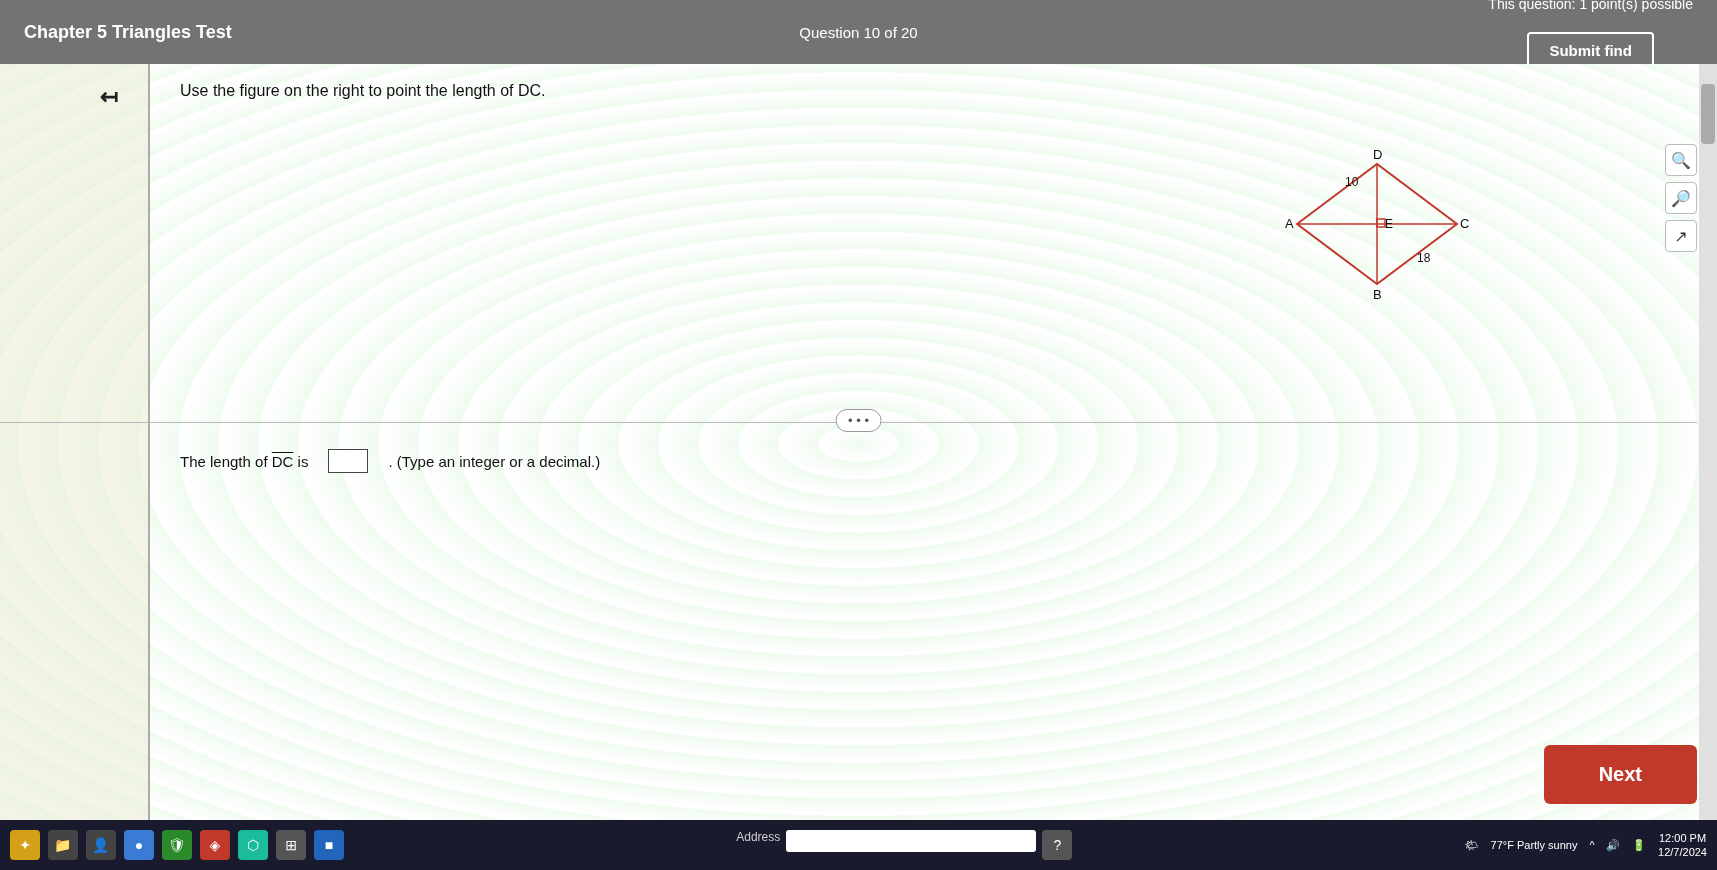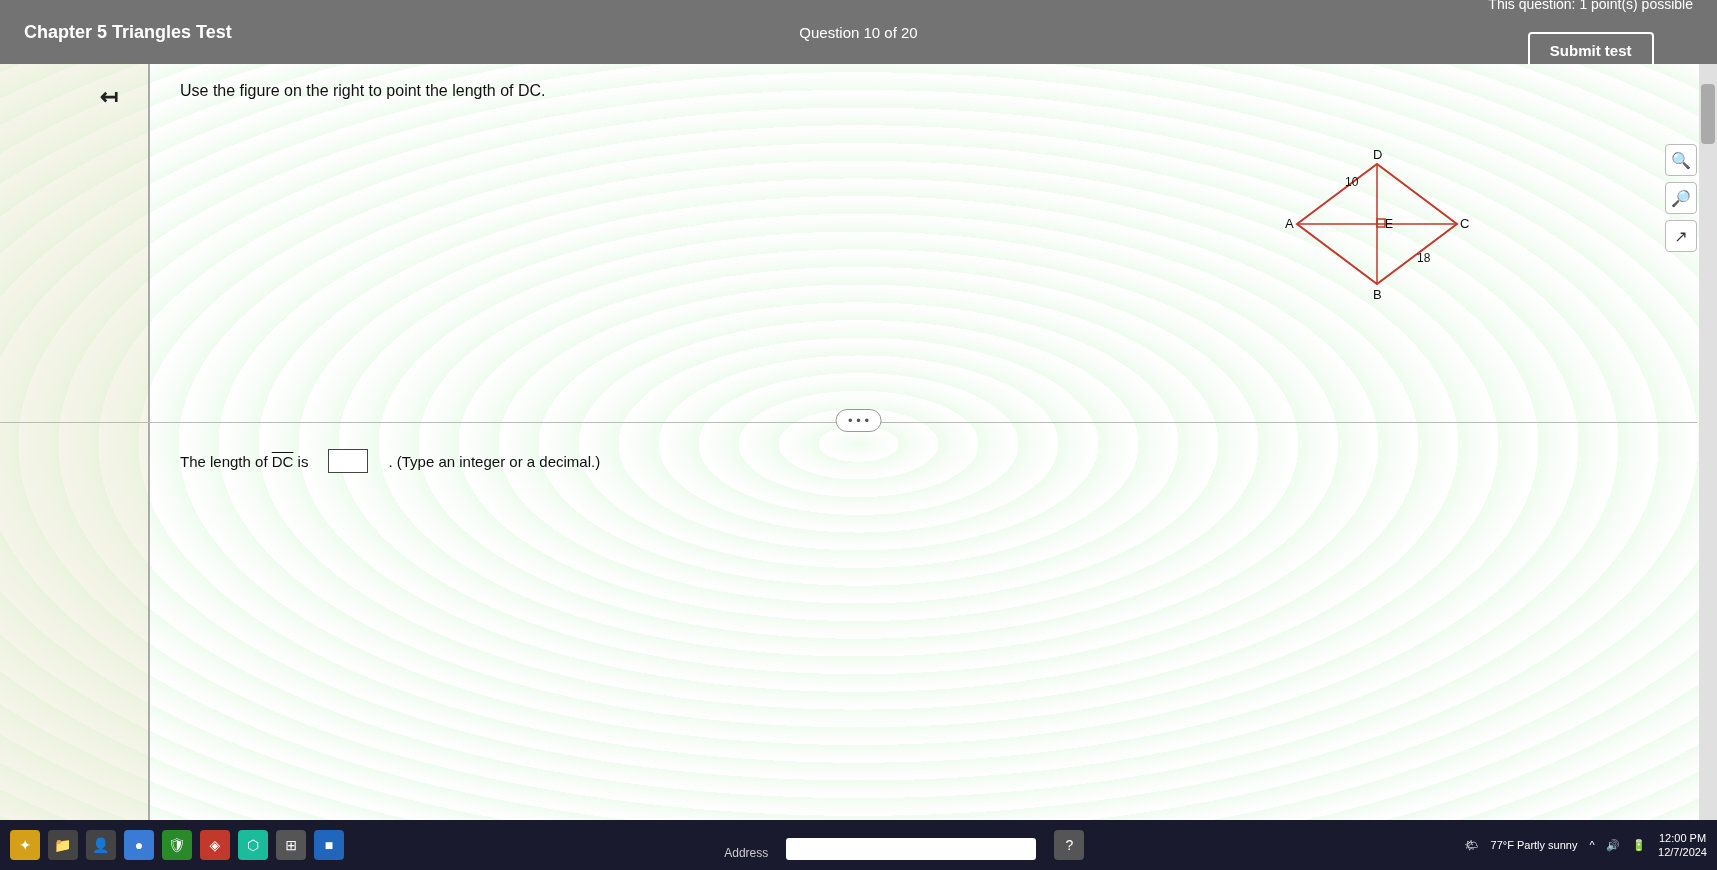--- a/index.html
+++ b/index.html
@@ -227,22 +227,22 @@
       cursor: pointer;
       font-size: 14px;
       color: #fff;
     }
     .taskbar-icon.yellow { background: #d4a017; }
     .taskbar-icon.green { background: #2a8a2a; }
     .taskbar-icon.red { background: #c0392b; }
     .taskbar-icon.teal { background: #1abc9c; }
     .taskbar-center {
       display: flex;
-      align-items: flex-end;
-      gap: 18px;
+      align-items: flex-start;
+      gap: 6px;
     }
     .address-bar {
       background: #fff;
       border: none;
       border-radius: 3px;
       padding: 4px 8px;
       width: 250px;
       font-size: 12px;
       color: #333;
     }
@@ -286,21 +286,21 @@
     }
   </style>
 </head>
 <body>
 
 <div class="header-bar">
   <div class="header-title">Chapter 5 Triangles Test</div>
   <div class="header-center">Question 10 of 20</div>
   <div class="header-right">
     <span class="question-info">This question: 1 point(s) possible</span>
-    <button class="submit-btn">Submit test</button>
+    <button class="submit-btn">Submit find</button>
   </div>
 </div>
 
 <div class="main-content">
 
   <div class="stripe-bg"></div>
 
   <div class="left-sidebar"></div>
 
   <div class="back-arrow">↤</div>
@@ -345,20 +345,21 @@
   <div class="toolbar-icons">
     <div class="toolbar-icon">🔍</div>
     <div class="toolbar-icon">🔎</div>
     <div class="toolbar-icon">↗</div>
   </div>
 
   <div class="scroll-bar">
     <div class="scroll-thumb"></div>
   </div>
 
+  <button class="next-btn">Next</button>
 
 </div>
 
 <div class="taskbar">
   <div class="taskbar-left">
     <div class="taskbar-icon yellow">✦</div>
     <div class="taskbar-icon">📁</div>
     <div class="taskbar-icon">👤</div>
     <div class="taskbar-icon" style="background:#3a7bd5;">●</div>
     <div class="taskbar-icon green">🛡</div>

